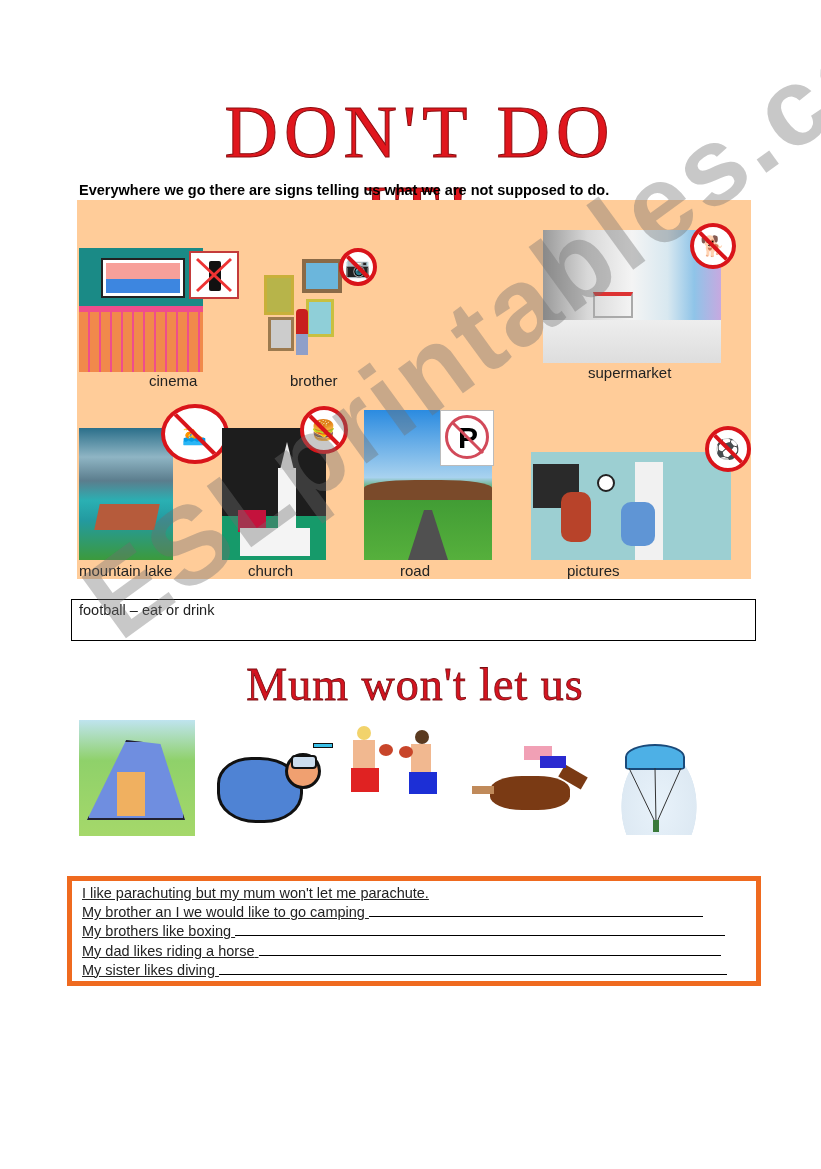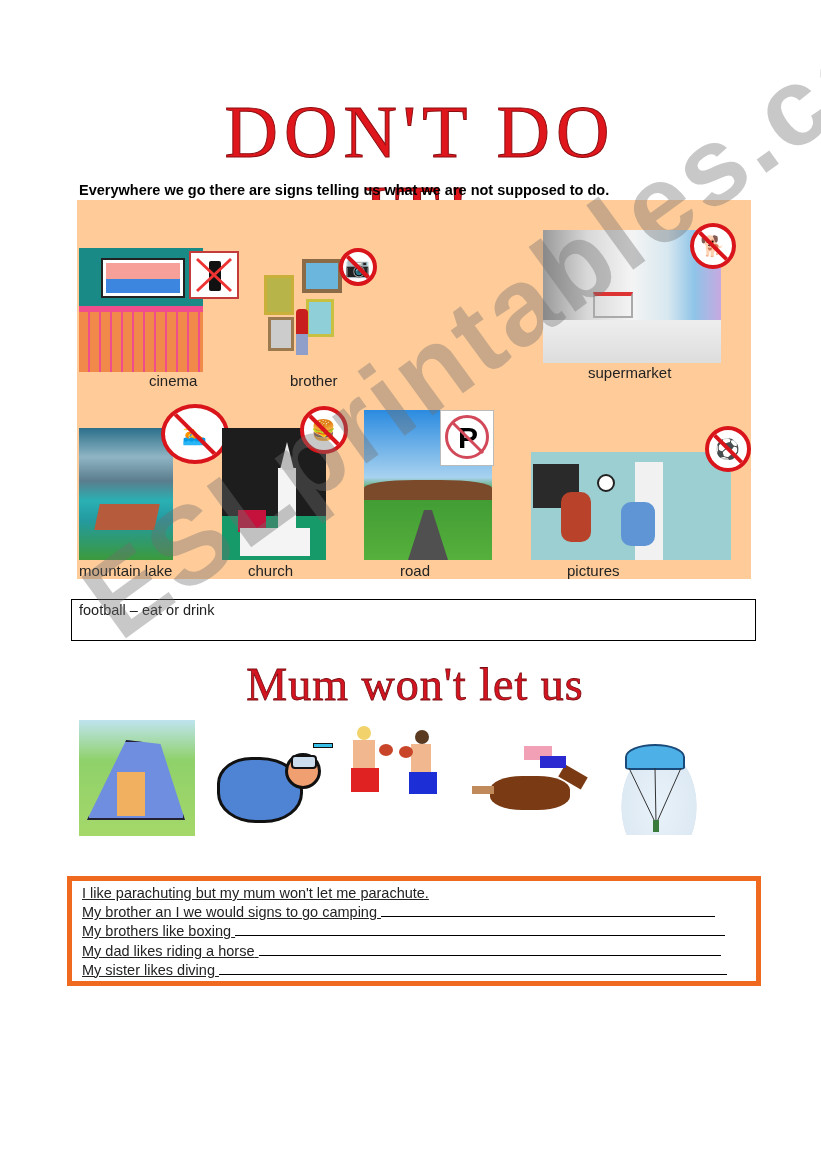--- a/index.html
+++ b/index.html
@@ -203,19 +203,19 @@
   <svg width="88" height="95" style="position:absolute;left:0;top:0">
       <line x1="14" y1="28" x2="40" y2="82" stroke="#333"></line>
       <line x1="66" y1="28" x2="42" y2="82" stroke="#333"></line>
       <line x1="40" y1="28" x2="41" y2="82" stroke="#333"></line>
     </svg>
   <div style="position:absolute;left:38px;top:80px;width:6px;height:12px;background:#3a7a3a;"></div>
 </div>
 
 <div class="sentbox">
   <div class="line"><span>I like parachuting but my mum won't let me parachute.</span></div>
-  <div class="line"><span>My brother an I we would signs to go camping</span> <span class="blank" style="width:334px;"></span></div>
+  <div class="line"><span>My brother an I we would like to go camping</span> <span class="blank" style="width:334px;"></span></div>
   <div class="line"><span>My brothers like boxing</span> <span class="blank" style="width:490px;"></span></div>
   <div class="line"><span>My dad likes riding a horse</span> <span class="blank" style="width:462px;"></span></div>
   <div class="line"><span>My sister likes diving</span> <span class="blank" style="width:508px;"></span></div>
 </div>
 
 <div class="watermark">ESLprintables.com</div>
 
 </body></html>

